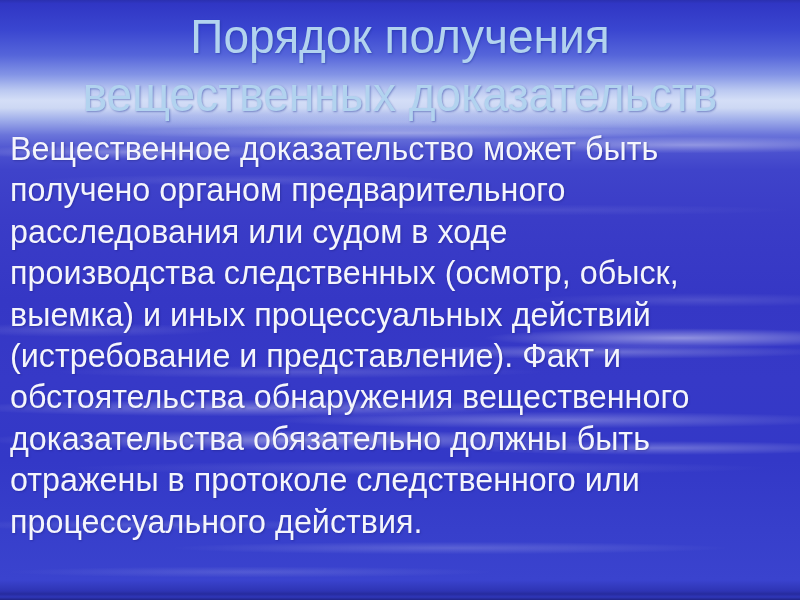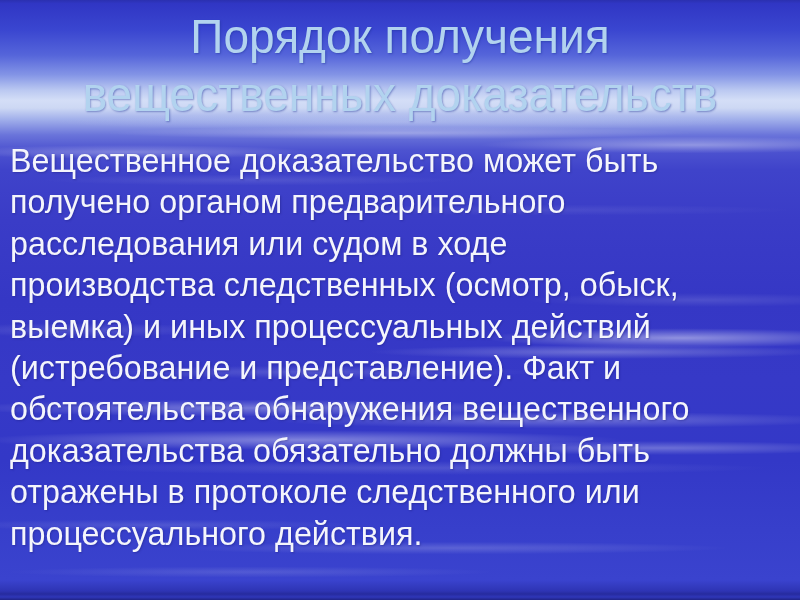--- a/index.html
+++ b/index.html
@@ -87,21 +87,21 @@
     text-shadow: 1px 1px 2px rgba(30, 50, 150, 0.45);
   }
   .title .line {
     transform: scaleX(0.94);
     transform-origin: 50% 50%;
     white-space: nowrap;
   }
 
   .body-text {
     position: absolute;
-    top: 140px;
+    top: 128px;
     left: 10px;
     right: 0;
     color: var(--body-color);
     text-shadow: 1px 1px 2px rgba(25, 25, 110, 0.35);
   }
   .body-text .line {
     font-size: 34px;
     line-height: 41.4px;
     transform: scaleX(0.95);
     transform-origin: 0 50%;

